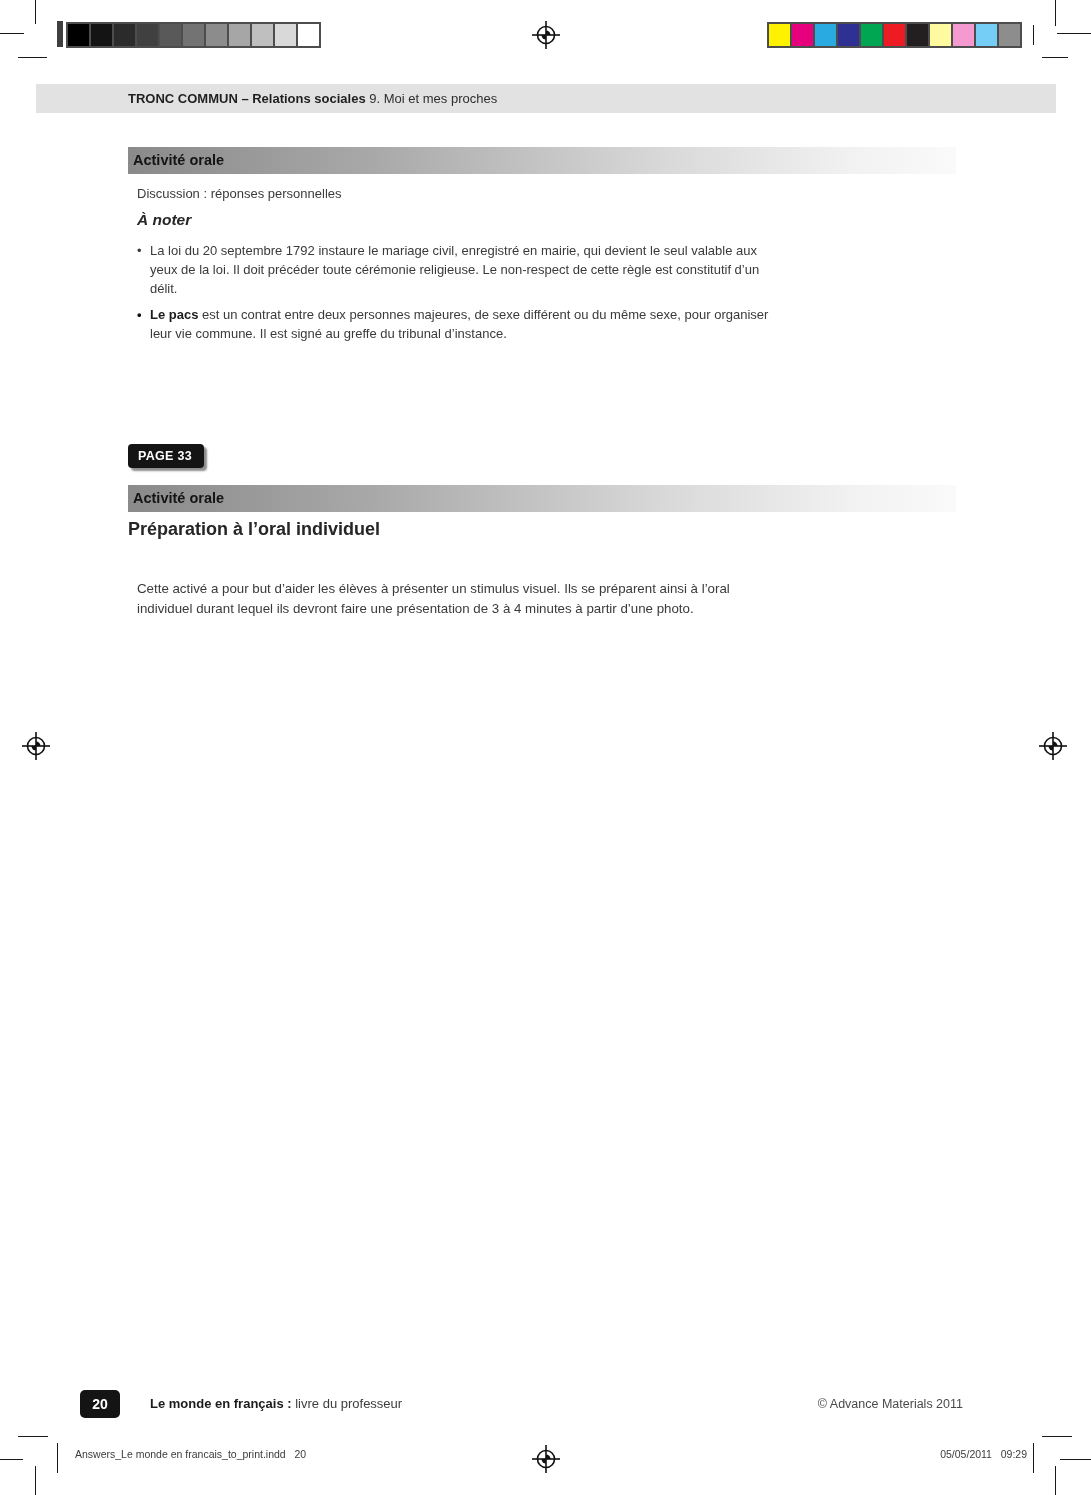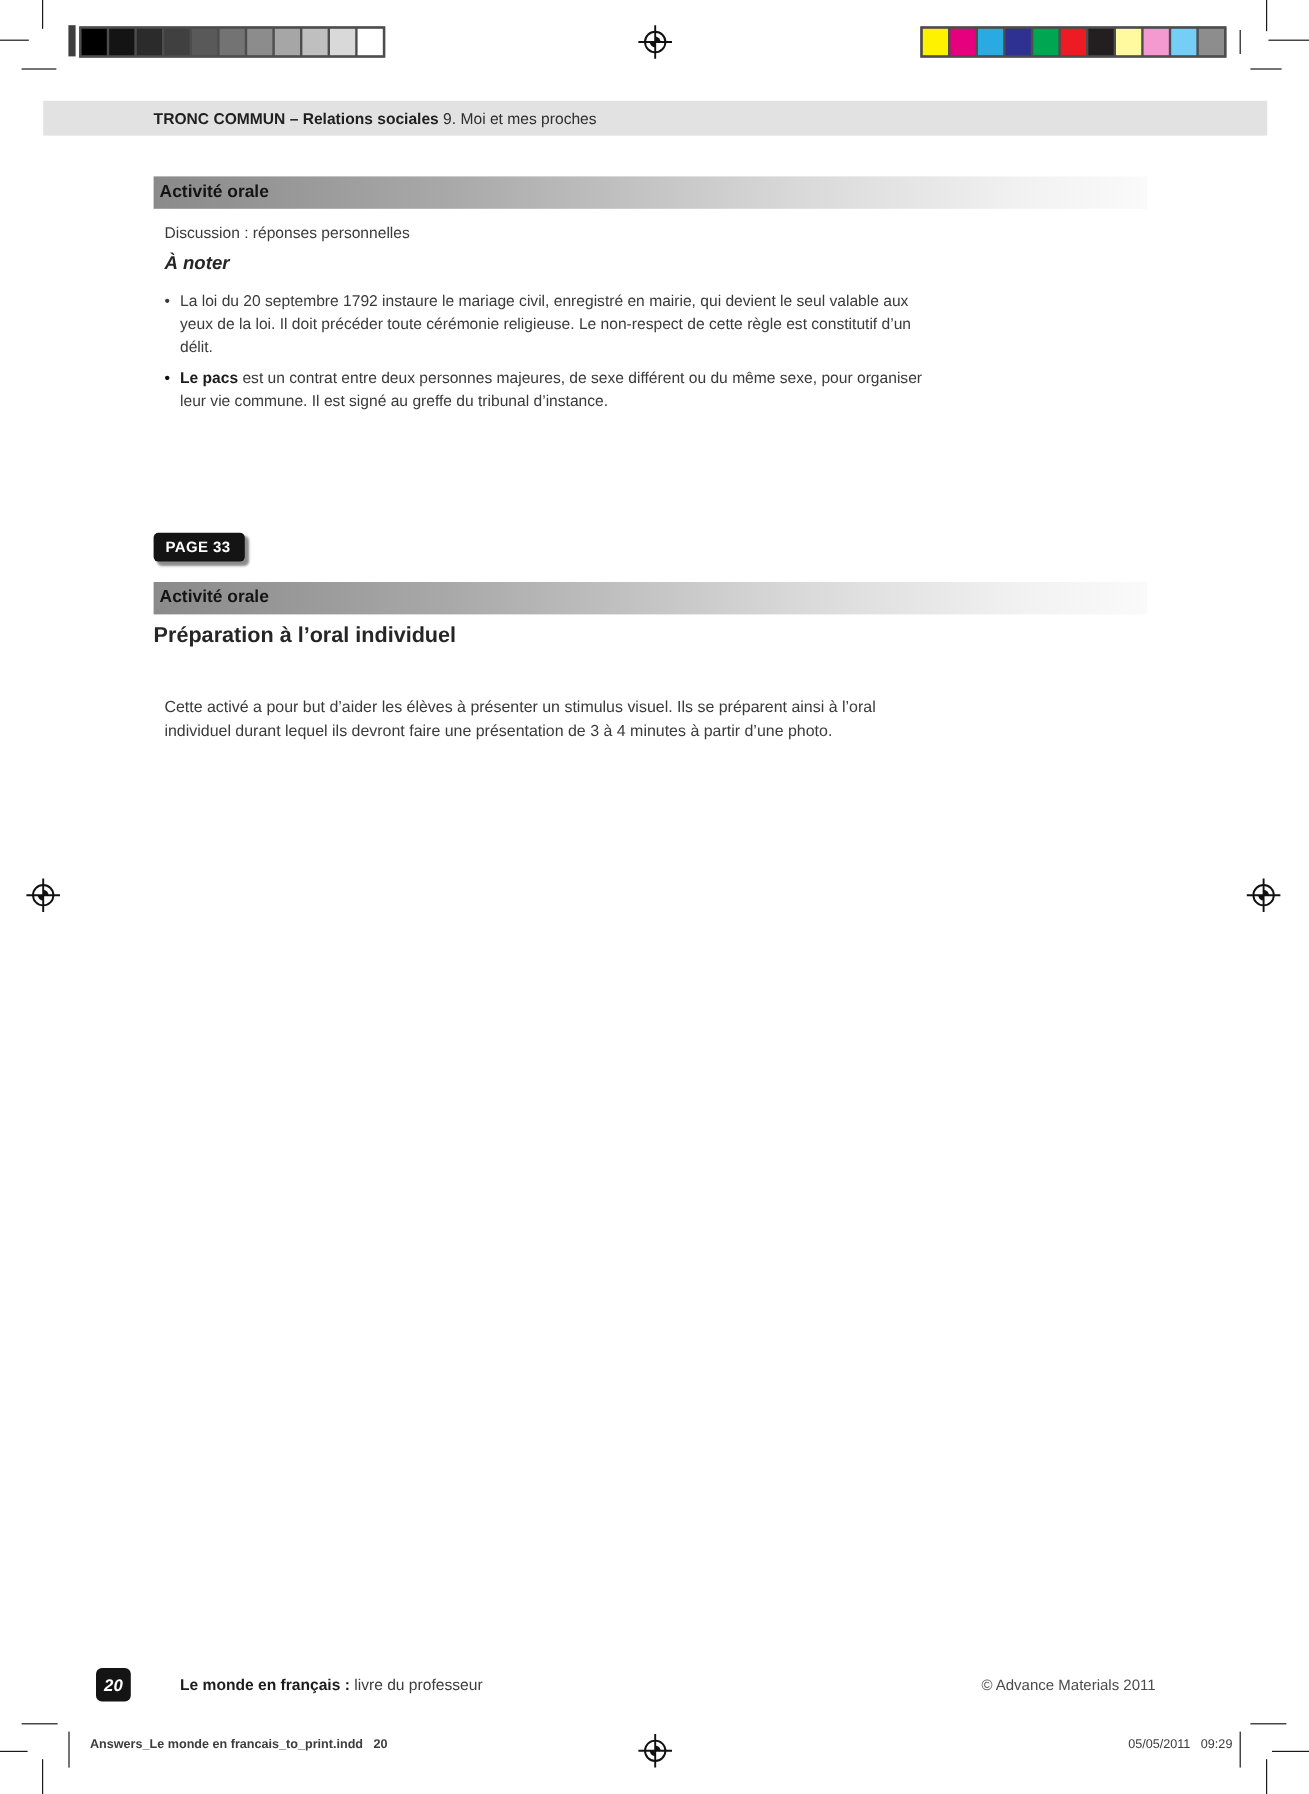--- a/index.html
+++ b/index.html
@@ -42,32 +42,32 @@
   .page-badge { position:absolute; left:128px; top:444px; background:#141414; color:#fff;
     font-size:12.5px; font-weight:bold; padding:5px 12px 5px 10px; border-radius:4px;
     box-shadow:3px 3px 2px rgba(0,0,0,0.45); letter-spacing:0.3px; }
 
   .section-head { position:absolute; left:128px; top:519px; font-size:18px; font-weight:bold;
     color:#262626; }
   .section-body { position:absolute; left:137px; top:555px; width:606px;
     font-size:13.3px; line-height:20px;margin-top:24px; }
 
   
-  .page-num-badge { position:absolute; left:80px; top:1390px; width:29px; height:28px;
+  .page-num-badge { position:absolute; left:80px; top:1390px; width:40px; height:28px;
     background:#141414; color:#fff; border-radius:5px; font-size:14px; font-weight:bold;
-    text-align:center; line-height:28px;font-style:italic; }
+    text-align:center; line-height:28px; }
   .book-title { position:absolute; left:150px; top:1390px; height:28px; line-height:28px;
     font-size:13px; color:#3d3d3d; }
   .book-title b { color:#1c1c1c; }
   .copyright { position:absolute; right:128px; top:1390px; height:28px; line-height:28px;
     font-size:12.5px; color:#4a4a4a; }
 
   
   .slug { position:absolute; top:1448px; font-size:10.5px; color:#3c3c3c; white-space:pre; }
-  .slug-file { left:75px;font-weight:bold; }
+  .slug-file { left:75px; }
   .slug-date { right:64px; }
 </style>
 </head>
 <body>
 
 <div class="cal-bar gray-bar">
     <div class="swatch" style="background: rgb(0, 0, 0);"></div>
     <div class="swatch" style="background: rgb(20, 20, 20);"></div>
     <div class="swatch" style="background: rgb(43, 43, 43);"></div>
     <div class="swatch" style="background: rgb(64, 64, 64);"></div>

